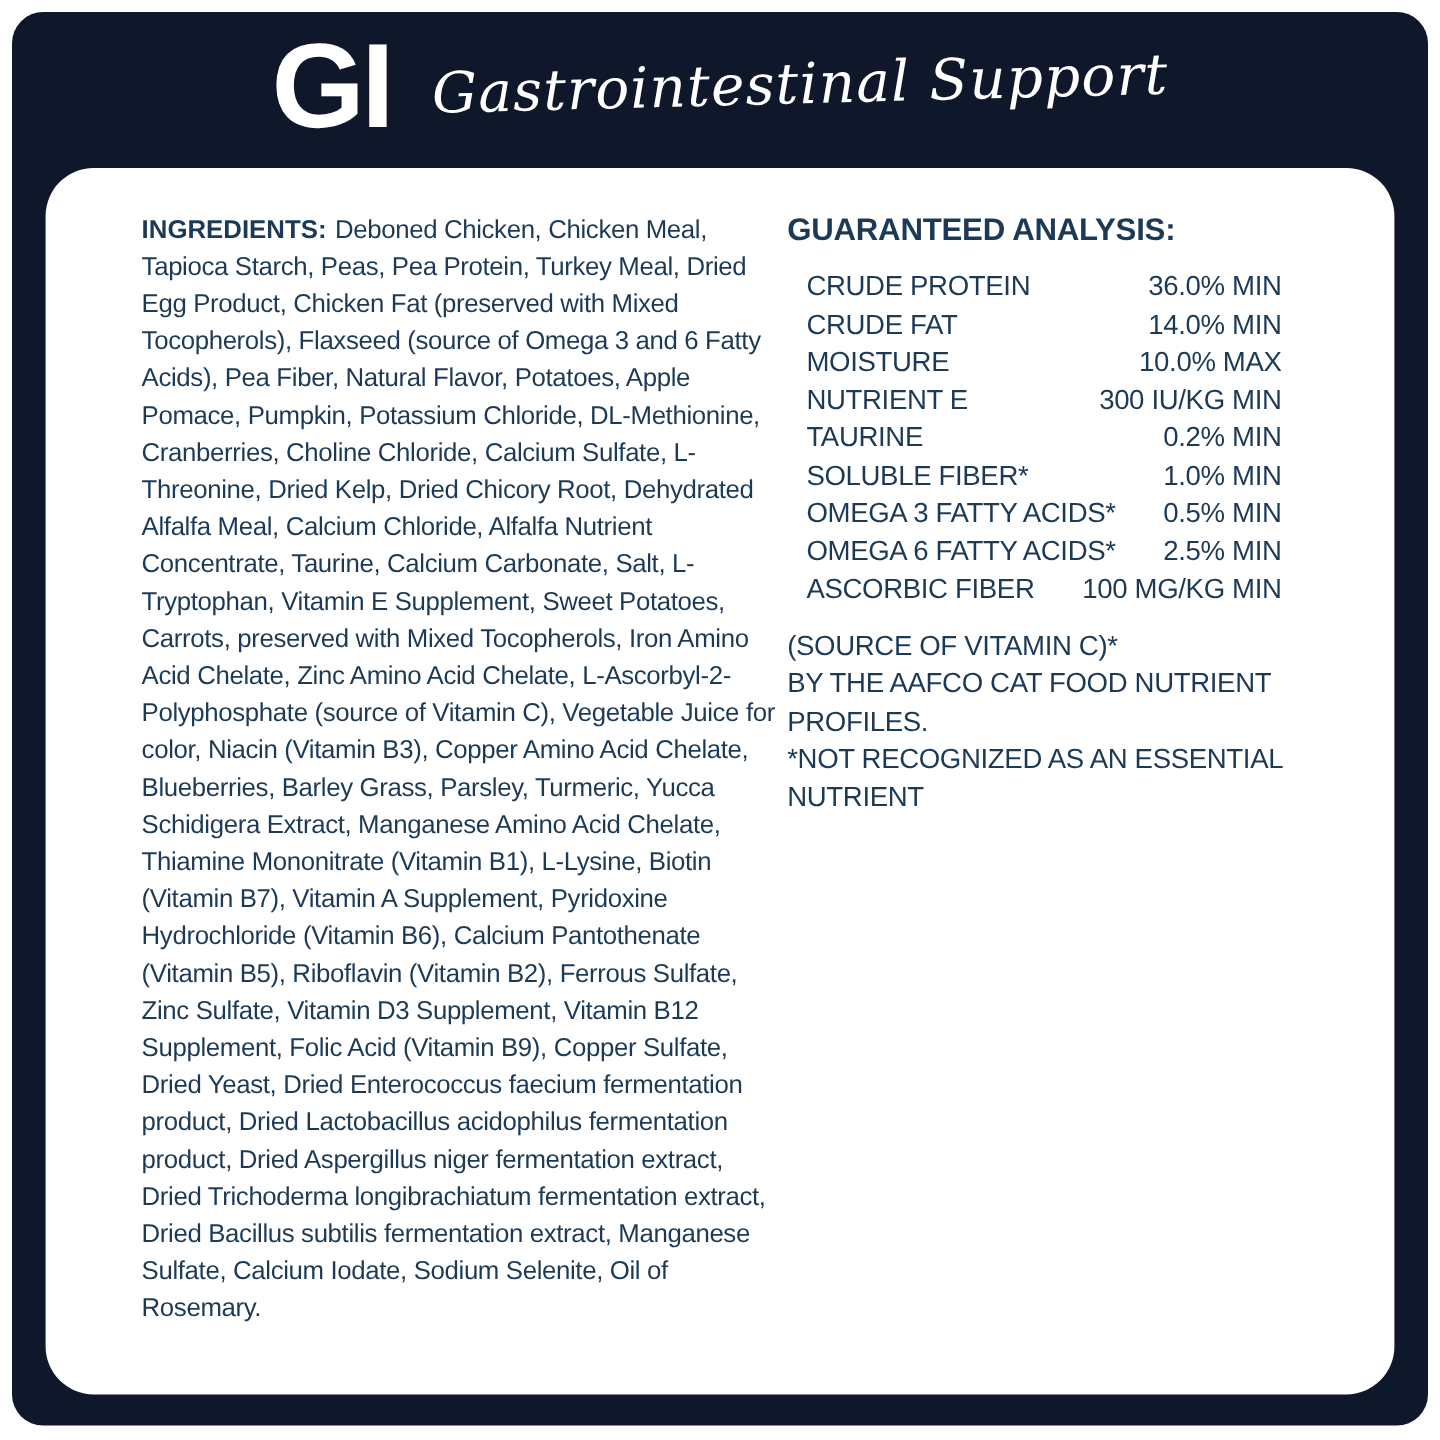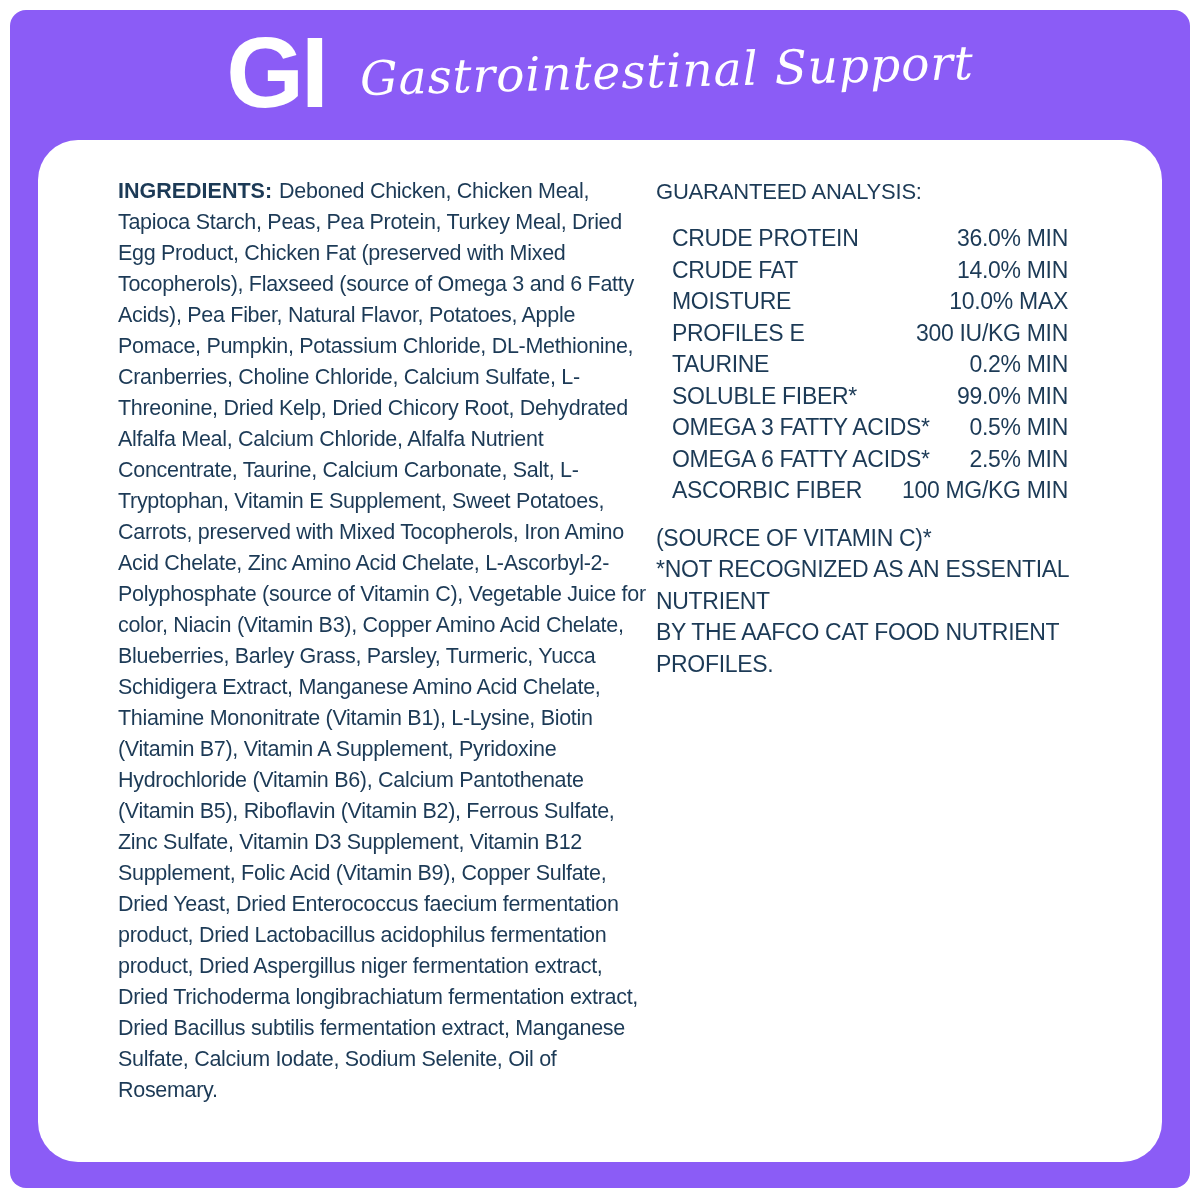--- a/index.html
+++ b/index.html
@@ -14,22 +14,22 @@
     height: 1200px;
     background: #ffffff;
     overflow: hidden;
   }
   .frame {
     position: absolute;
     left: 10px;
     top: 10px;
     right: 10px;
     bottom: 12px;
-    background: #8b5cf6;
-    border-radius: 16px;
+    background: #0f172a;
+    border-radius: 26px;
   }
   .header {
     height: 130px;
     display: flex;
     align-items: center;
     justify-content: center;
     gap: 34px;
     color: #ffffff;
   }
   .gi-abbr {
@@ -74,22 +74,22 @@
     font-size: 21.5px;
     line-height: 31px;
     letter-spacing: -0.3px;
   }
   .ingredients strong {
     margin-right: 7px;
     letter-spacing: 0;
   }
   .ga-heading {
     margin: 0;
-    font-size: 22px;
-    font-weight: normal;
+    font-size: 26px;
+    font-weight: bold;
     line-height: 31px;
     letter-spacing: -0.2px;
   }
   .ga-table {
     margin: 16px;
   }
   .ga-row {
     display: flex;
     justify-content: space-between;
     align-items: baseline;
@@ -135,45 +135,45 @@
           </div>
           <div class="ga-row">
             <span class="ga-label">CRUDE FAT</span>
             <span class="ga-value">14.0% MIN</span>
           </div>
           <div class="ga-row">
             <span class="ga-label">MOISTURE</span>
             <span class="ga-value">10.0% MAX</span>
           </div>
           <div class="ga-row">
-            <span class="ga-label">PROFILES E</span>
+            <span class="ga-label">NUTRIENT E</span>
             <span class="ga-value">300 IU/KG MIN</span>
           </div>
           <div class="ga-row">
             <span class="ga-label">TAURINE</span>
             <span class="ga-value">0.2% MIN</span>
           </div>
           <div class="ga-row">
             <span class="ga-label">SOLUBLE FIBER*</span>
-            <span class="ga-value">99.0% MIN</span>
+            <span class="ga-value">1.0% MIN</span>
           </div>
           <div class="ga-row">
             <span class="ga-label">OMEGA 3 FATTY ACIDS*</span>
             <span class="ga-value">0.5% MIN</span>
           </div>
           <div class="ga-row">
             <span class="ga-label">OMEGA 6 FATTY ACIDS*</span>
             <span class="ga-value">2.5% MIN</span>
           </div>
           <div class="ga-row">
             <span class="ga-label">ASCORBIC FIBER</span>
             <span class="ga-value">100 MG/KG MIN</span>
           </div>
         </div>
 
         <div class="ga-note">(SOURCE OF VITAMIN C)*</div>
+        <div class="ga-footnote-line">BY THE AAFCO CAT FOOD NUTRIENT PROFILES.</div>
         <div class="ga-footnote-line">*NOT RECOGNIZED AS AN ESSENTIAL NUTRIENT</div>
-        <div class="ga-footnote-line">BY THE AAFCO CAT FOOD NUTRIENT PROFILES.</div>
       </div>
 
     </div>
   </div>
 </div>
 
 </body></html>

